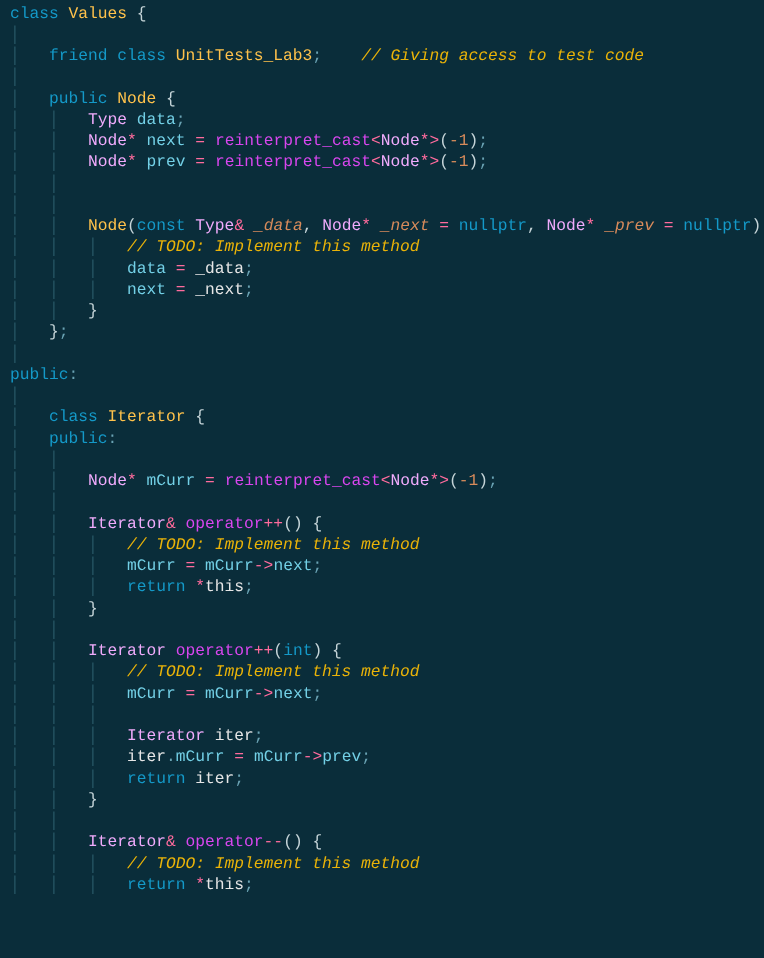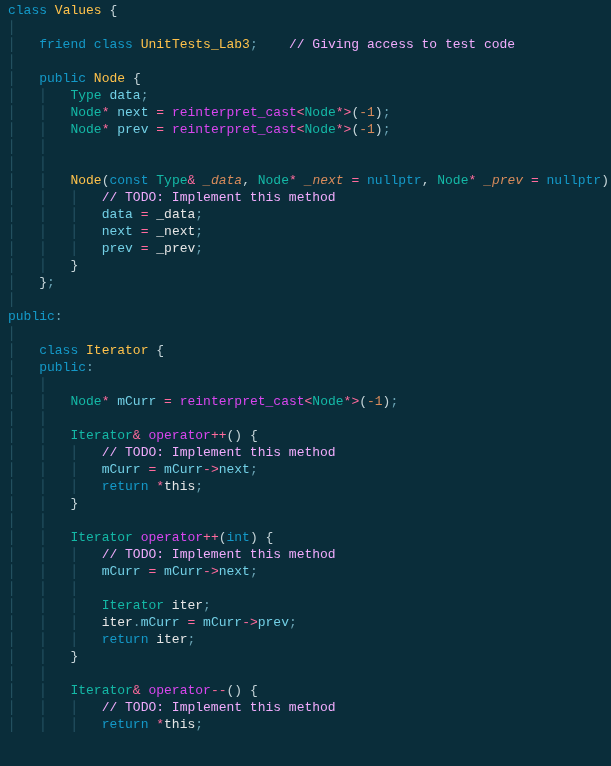--- a/index.html
+++ b/index.html
@@ -19,31 +19,31 @@
     position: relative;
     padding-left: 8px;
   }
   .guide {
     color: #2a5a6a;
   }
   
   .kw   { color: #1499c8; }           
   .typekey { color: #1499c8; }        
   .cls  { color: #ffc24b; }           
-  .type { color: #14b8a6; }           
+  .type { color: #f0abfc; }           
   .fn   { color: #d946ef; }           
   .star { color: #ff6b9d; }           
   .eq   { color: #ff6b9d; }           
   .semi { color: #6aa3b4; }
   .brace{ color: #c5d4d8; }
   .num  { color: #d88b5b; }           
   .mem  { color: #73d0e6; }           
   .var  { color: #e6e6e6; }           
   .param{ color: #d88b5b; font-style: italic; } 
-  .cmt  { color: #f0abfc; }
+  .cmt  { color: #eab308; font-style: italic; }
   .paren{ color: #c5d4d8; }
 </style>
 </head>
 <body>
 
 <div class="editor">
 
 <div class="line"><span class="kw">class</span> <span class="cls">Values</span> <span class="brace">{</span></div>
 
 <div class="line"><span class="guide">│   </span></div>
@@ -65,21 +65,20 @@
 <div class="line"><span class="guide">│   │   </span></div>
 
 <div class="line"><span class="guide">│   │   </span><span class="cls">Node</span><span class="paren">(</span><span class="kw">const</span> <span class="type">Type</span><span class="star">&amp;</span> <span class="param">_data</span>, <span class="type">Node</span><span class="star">*</span> <span class="param">_next</span> <span class="eq">=</span> <span class="typekey">nullptr</span>, <span class="type">Node</span><span class="star">*</span> <span class="param">_prev</span> <span class="eq">=</span> <span class="typekey">nullptr</span><span class="paren">)</span> </div>
 
 <div class="line"><span class="guide">│   │   │   </span><span class="cmt">// TODO: Implement this method</span></div>
 
 <div class="line"><span class="guide">│   │   │   </span><span class="mem">data</span> <span class="eq">=</span> <span class="var">_data</span><span class="semi">;</span></div>
 
 <div class="line"><span class="guide">│   │   │   </span><span class="mem">next</span> <span class="eq">=</span> <span class="var">_next</span><span class="semi">;</span></div>
 
-<div class="line"><span class="guide">│   │   │   </span><span class="mem">prev</span> <span class="eq">=</span> <span class="var">_prev</span><span class="semi">;</span></div>
 
 <div class="line"><span class="guide">│   │   </span><span class="brace">}</span></div>
 
 <div class="line"><span class="guide">│   </span><span class="brace">}</span><span class="semi">;</span></div>
 
 <div class="line"><span class="guide">│   </span></div>
 
 <div class="line"><span class="typekey">public</span><span class="semi">:</span></div>
 
 <div class="line"><span class="guide">│   </span></div>

